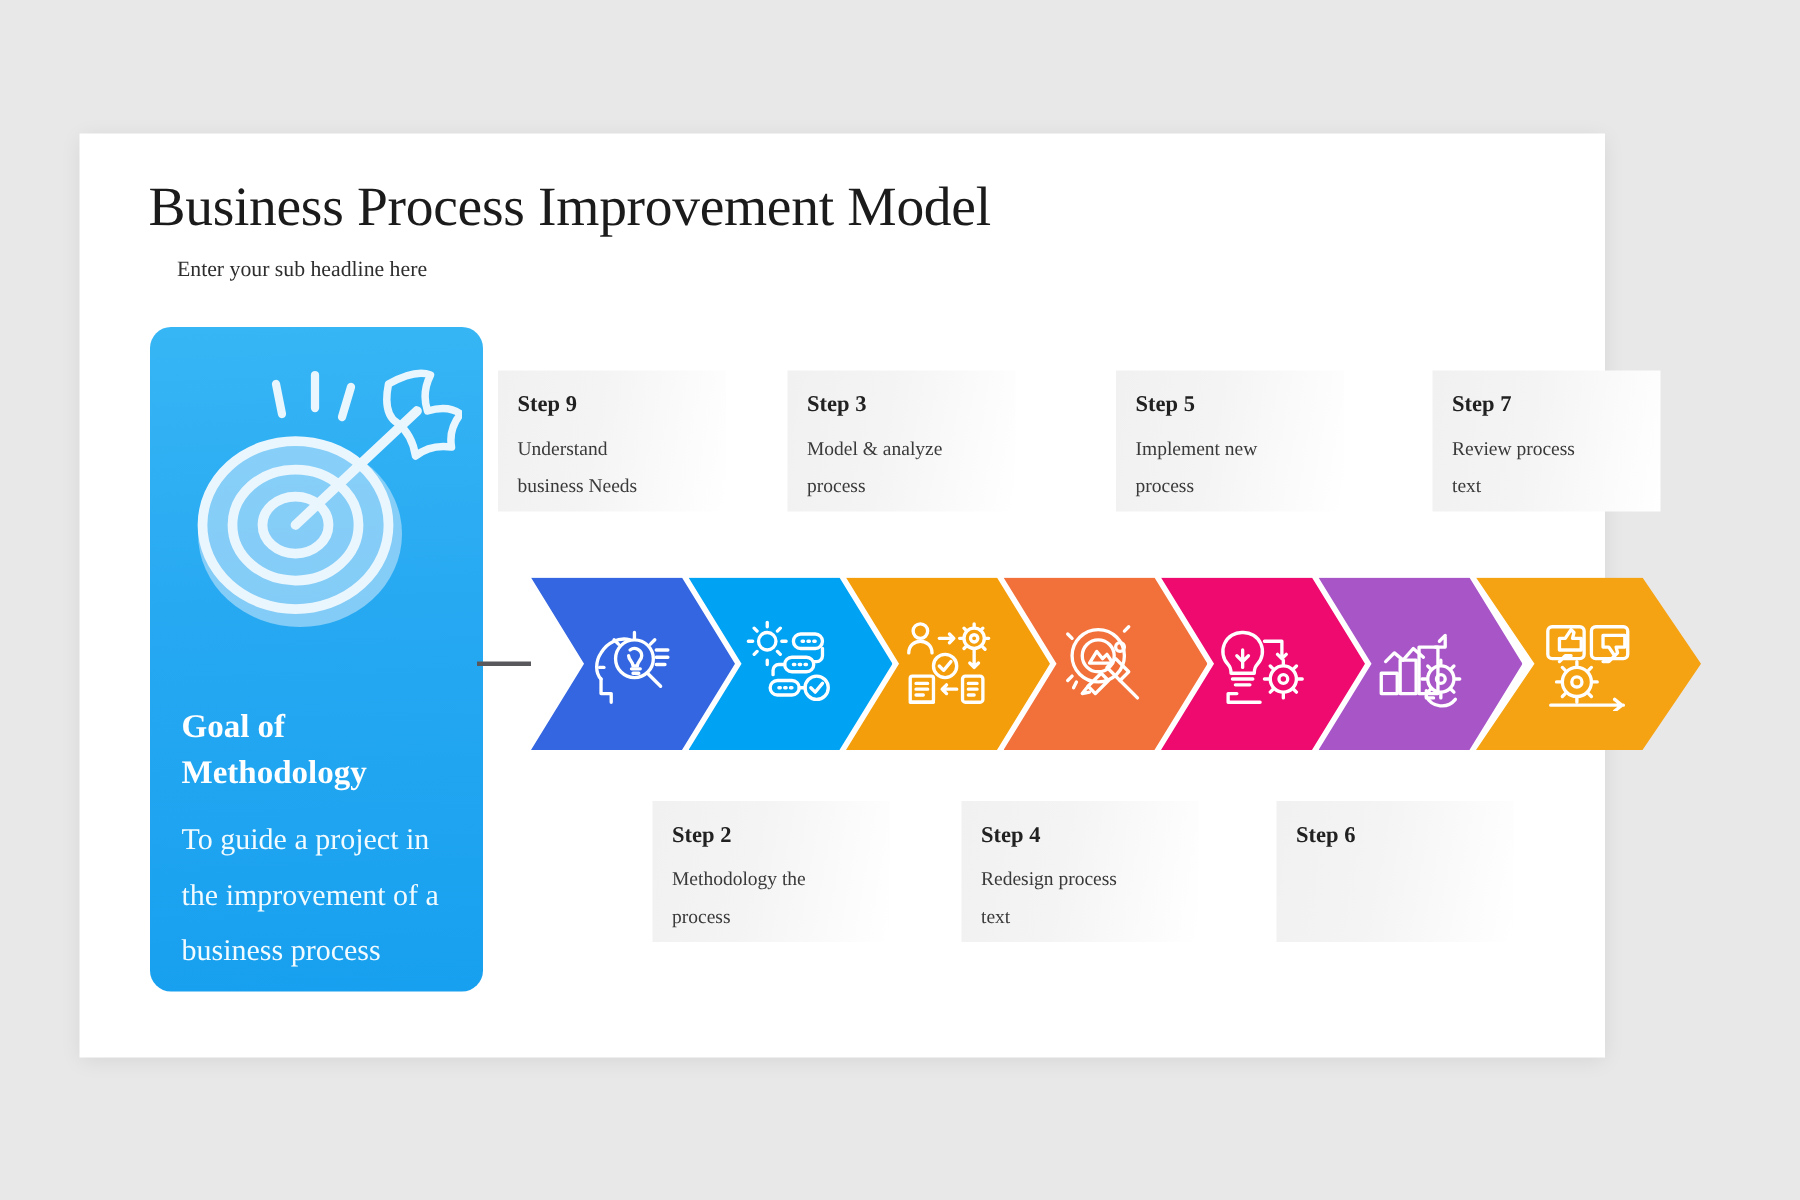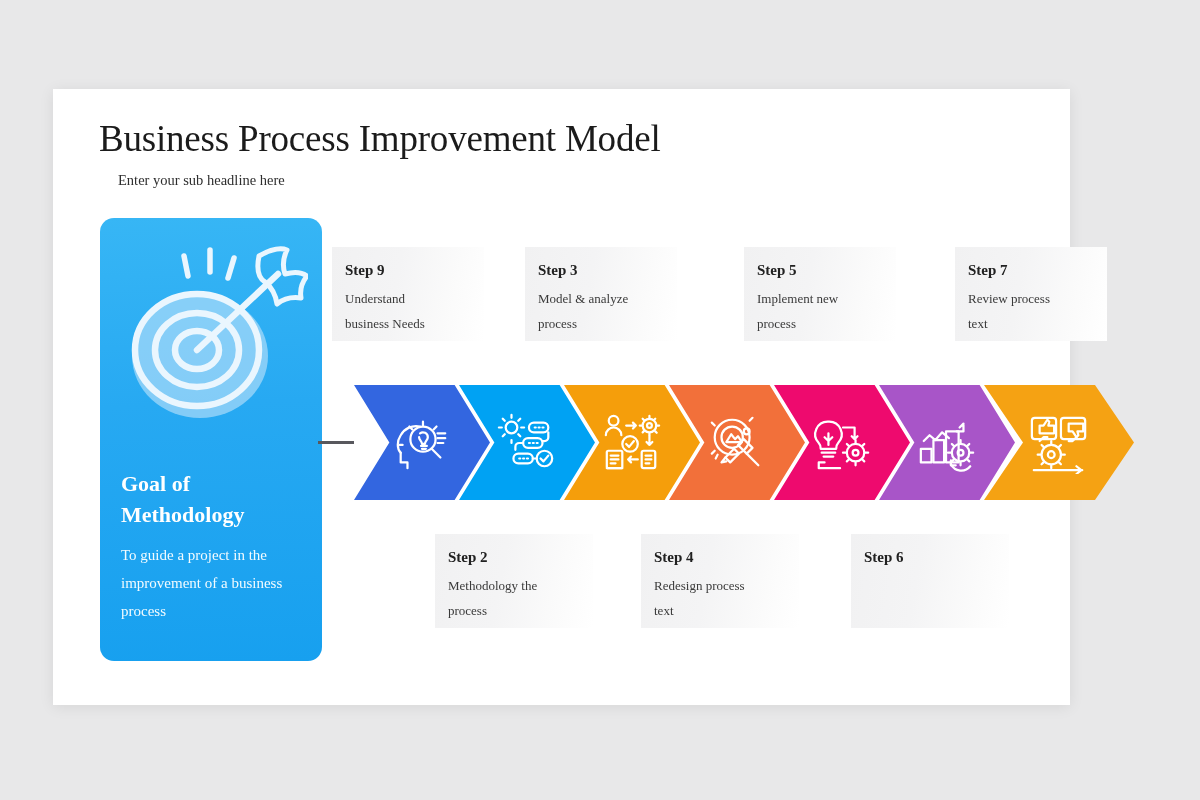--- a/index.html
+++ b/index.html
@@ -81,21 +81,21 @@
     font-weight: 700;
     line-height: 1.42;
     color: #ffffff;
   }
 
   #goal-body {
     position: absolute;
     left: 21px;
     top: 324px;
     width: 190px;
-    font-size: 15px;
+    font-size: 20px;
     font-weight: 400;
     line-height: 1.85;
     color: #f2fbff;
   }
 
   
   #connector-line {
     position: absolute;
     left: 265px;
     top: 352px;

